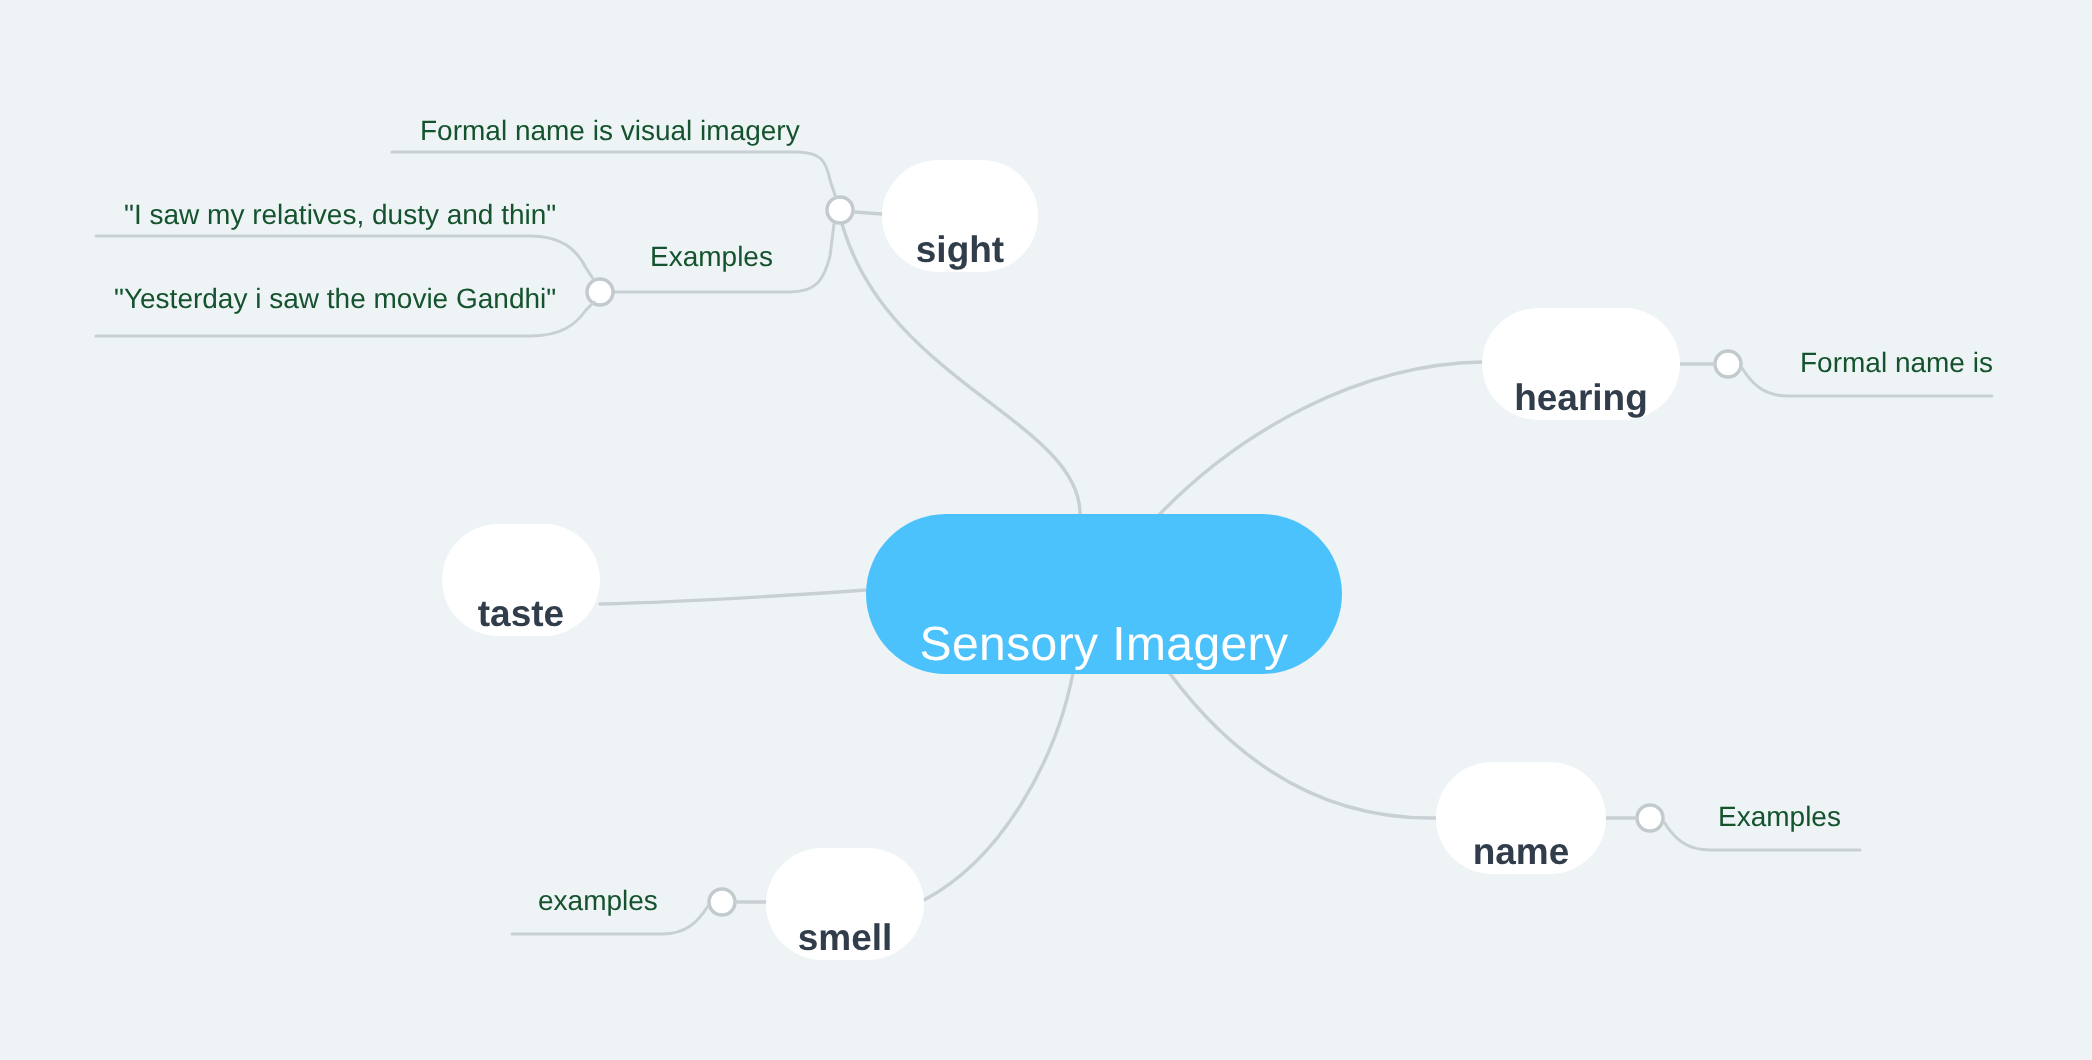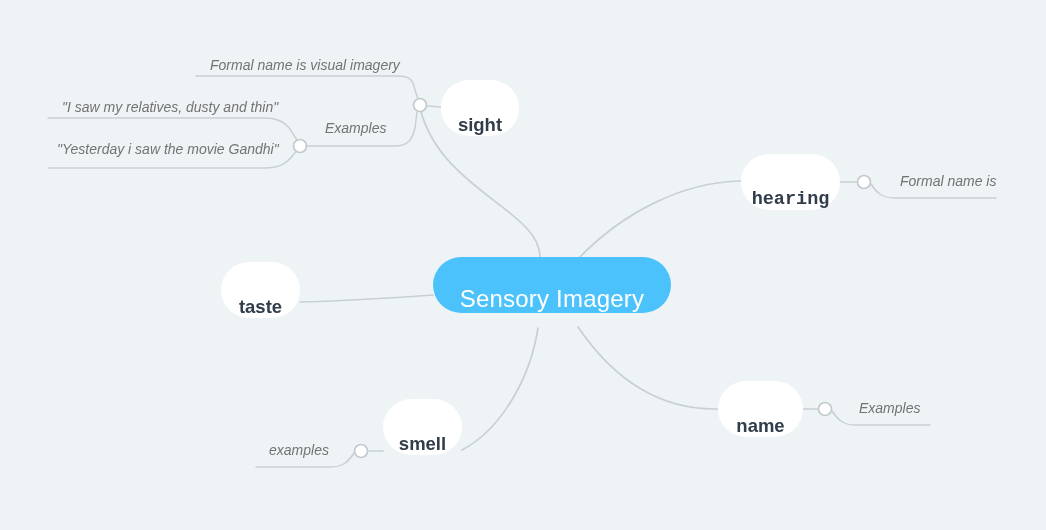--- a/index.html
+++ b/index.html
@@ -57,26 +57,25 @@
   .node-branch {
     background: #ffffff;
     border-radius: 34px;
     color: #313d4a;
     font-size: 18.5px;
     font-weight: bold;
     white-space: nowrap;
   }
   .leaf-label {
     position: absolute;
-    color: #737373;
+    color: #14532d;
     font-size: 14px;
     font-weight: 400;
     white-space: nowrap;
     line-height: 1;
-    font-style: italic;
   }
 </style>
 </head>
 <body>
 
 <svg id="mindmap-canvas" viewBox="0 0 1046 530" xmlns="http://www.w3.org/2000/svg">
 
   <path class="edge" d="M 540 257 C 540 210 440 190 420 108"></path>
 
   <path class="edge" d="M 578 259 C 620 215 680 182 741 181"></path>
@@ -108,41 +107,41 @@
   <circle class="joint" cx="825" cy="409" r="6.5"></circle>
   <path class="edge" d="M 803 409 L 818 409"></path>
   <path class="edge-thin" d="M 832 411 C 837 419 843 425 855 425 L 930 425"></path>
 
   <circle class="joint" cx="361" cy="451" r="6.5"></circle>
   <path class="edge" d="M 368 451 L 383 451"></path>
   <path class="edge-thin" d="M 354 453 C 349 461 343 467 331 467 L 256 467"></path>
 
 </svg>
 
-<div class="node node-central" style="left:433px; top:257px; width:238px; height:56px;">
+<div class="node node-central" style="left:433px; top:257px; width:238px; height:80px;">
   <span>Sensory Imagery</span>
 </div>
 
 <div class="node node-branch" style="left:441px; top:80px; width:78px; height:56px;">
   <span>sight</span>
 </div>
 
-<div class="node node-branch" style="left:741px; top:154px; width:99px; height:56px;font-family:Liberation Mono, monospace;">
+<div class="node node-branch" style="left:741px; top:154px; width:99px; height:56px;">
   <span>hearing</span>
 </div>
 
 <div class="node node-branch" style="left:221px; top:262px; width:79px; height:56px;">
   <span>taste</span>
 </div>
 
 <div class="node node-branch" style="left:718px; top:381px; width:85px; height:56px;">
   <span>name</span>
 </div>
 
-<div class="node node-branch" style="left:383px; top:399px; width:79px; height:56px;">
+<div class="node node-branch" style="left:383px; top:424px; width:79px; height:56px;">
   <span>smell</span>
 </div>
 
 <div class="leaf-label" style="left:210px; top:58px;">Formal name is visual imagery</div>
 
 <div class="leaf-label" style="left:325px; top:121px;">Examples</div>
 
 <div class="leaf-label" style="left:62px; top:100px;">"I saw my relatives, dusty and thin"</div>
 
 <div class="leaf-label" style="left:57px; top:142px;">"Yesterday i saw the movie Gandhi"</div>

